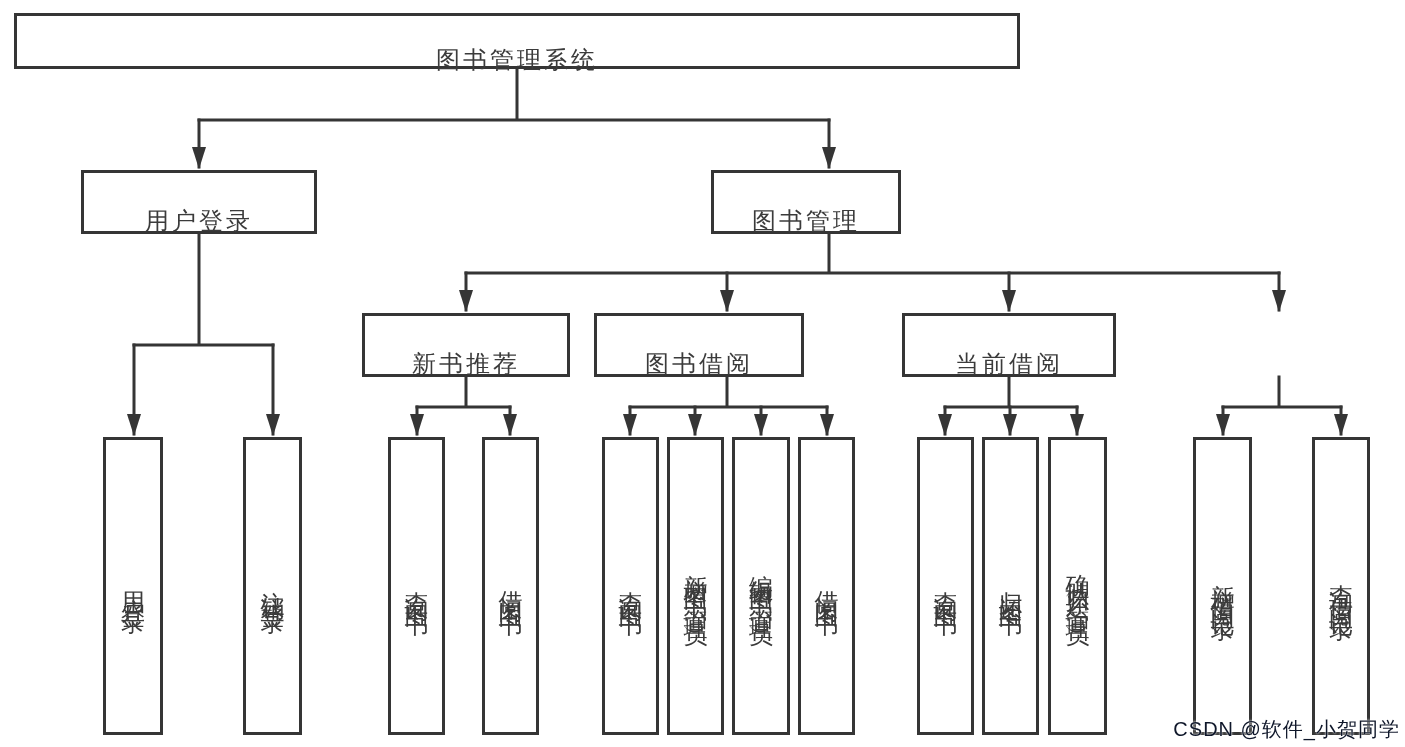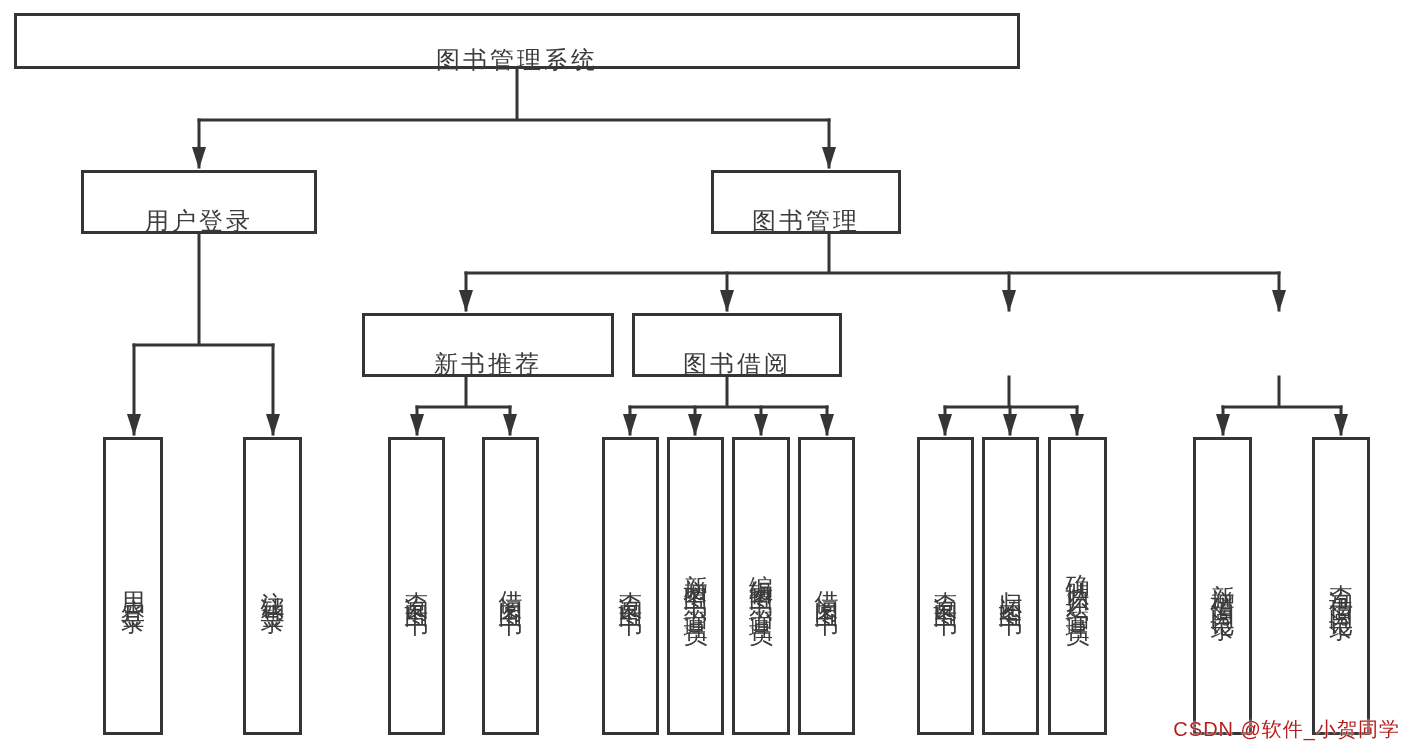--- a/index.html
+++ b/index.html
@@ -13,21 +13,21 @@
     position:absolute;box-sizing:border-box;border:3px solid #353535;background:#ffffff;
     display:flex;align-items:center;justify-content:center;z-index:2;
   }
   .hlbl{font-size:24px;letter-spacing:3px;white-space:nowrap;margin-top:38px;}
   .vlbl{
     writing-mode:vertical-rl;text-orientation:upright;
     font-size:24px;letter-spacing:7px;line-height:1;white-space:nowrap;
   }
   .watermark{
     position:absolute;right:5px;bottom:4px;z-index:3;
-    font-size:20px;letter-spacing:1px;color:#b91c1c;
+    font-size:20px;letter-spacing:1px;color:#0f172a;
     text-shadow:0 0 3px #ffffff,0 0 1px #ffffff;white-space:nowrap;text-align:right;
   }
 </style>
 </head>
 <body>
 
 <div class="canvas">
 
   <svg class="wires" width="1405" height="747" viewBox="0 0 1405 747">
     <defs>
@@ -75,25 +75,28 @@
     <span class="hlbl">图书管理系统</span>
   </div>
 
   <div class="box" style="left:81px;top:170px;width:236px;height:64px">
     <span class="hlbl">用户登录</span>
   </div>
   <div class="box" style="left:711px;top:170px;width:190px;height:64px">
     <span class="hlbl">图书管理</span>
   </div>
 
-  <div class="box" style="left:362px;top:313px;width:252px;height:64px">
+  <div class="box" style="left:362px;top:313px;width:208px;height:64px">
     <span class="hlbl">新书推荐</span>
   </div>
-  <div class="box" style="left:632px;top:313px;width:210px;height:64px">
+  <div class="box" style="left:594px;top:313px;width:210px;height:64px">
     <span class="hlbl">图书借阅</span>
+  </div>
+  <div class="box" style="left:902px;top:313px;width:214px;height:64px">
+    <span class="hlbl">当前借阅</span>
   </div>
 
   <div class="box" style="left:103px;top:437px;width:60px;height:298px">
     <span class="vlbl">用户登录</span>
   </div>
   <div class="box" style="left:243px;top:437px;width:59px;height:298px">
     <span class="vlbl">注销登录</span>
   </div>
 
   <div class="box" style="left:388px;top:437px;width:57px;height:298px">

